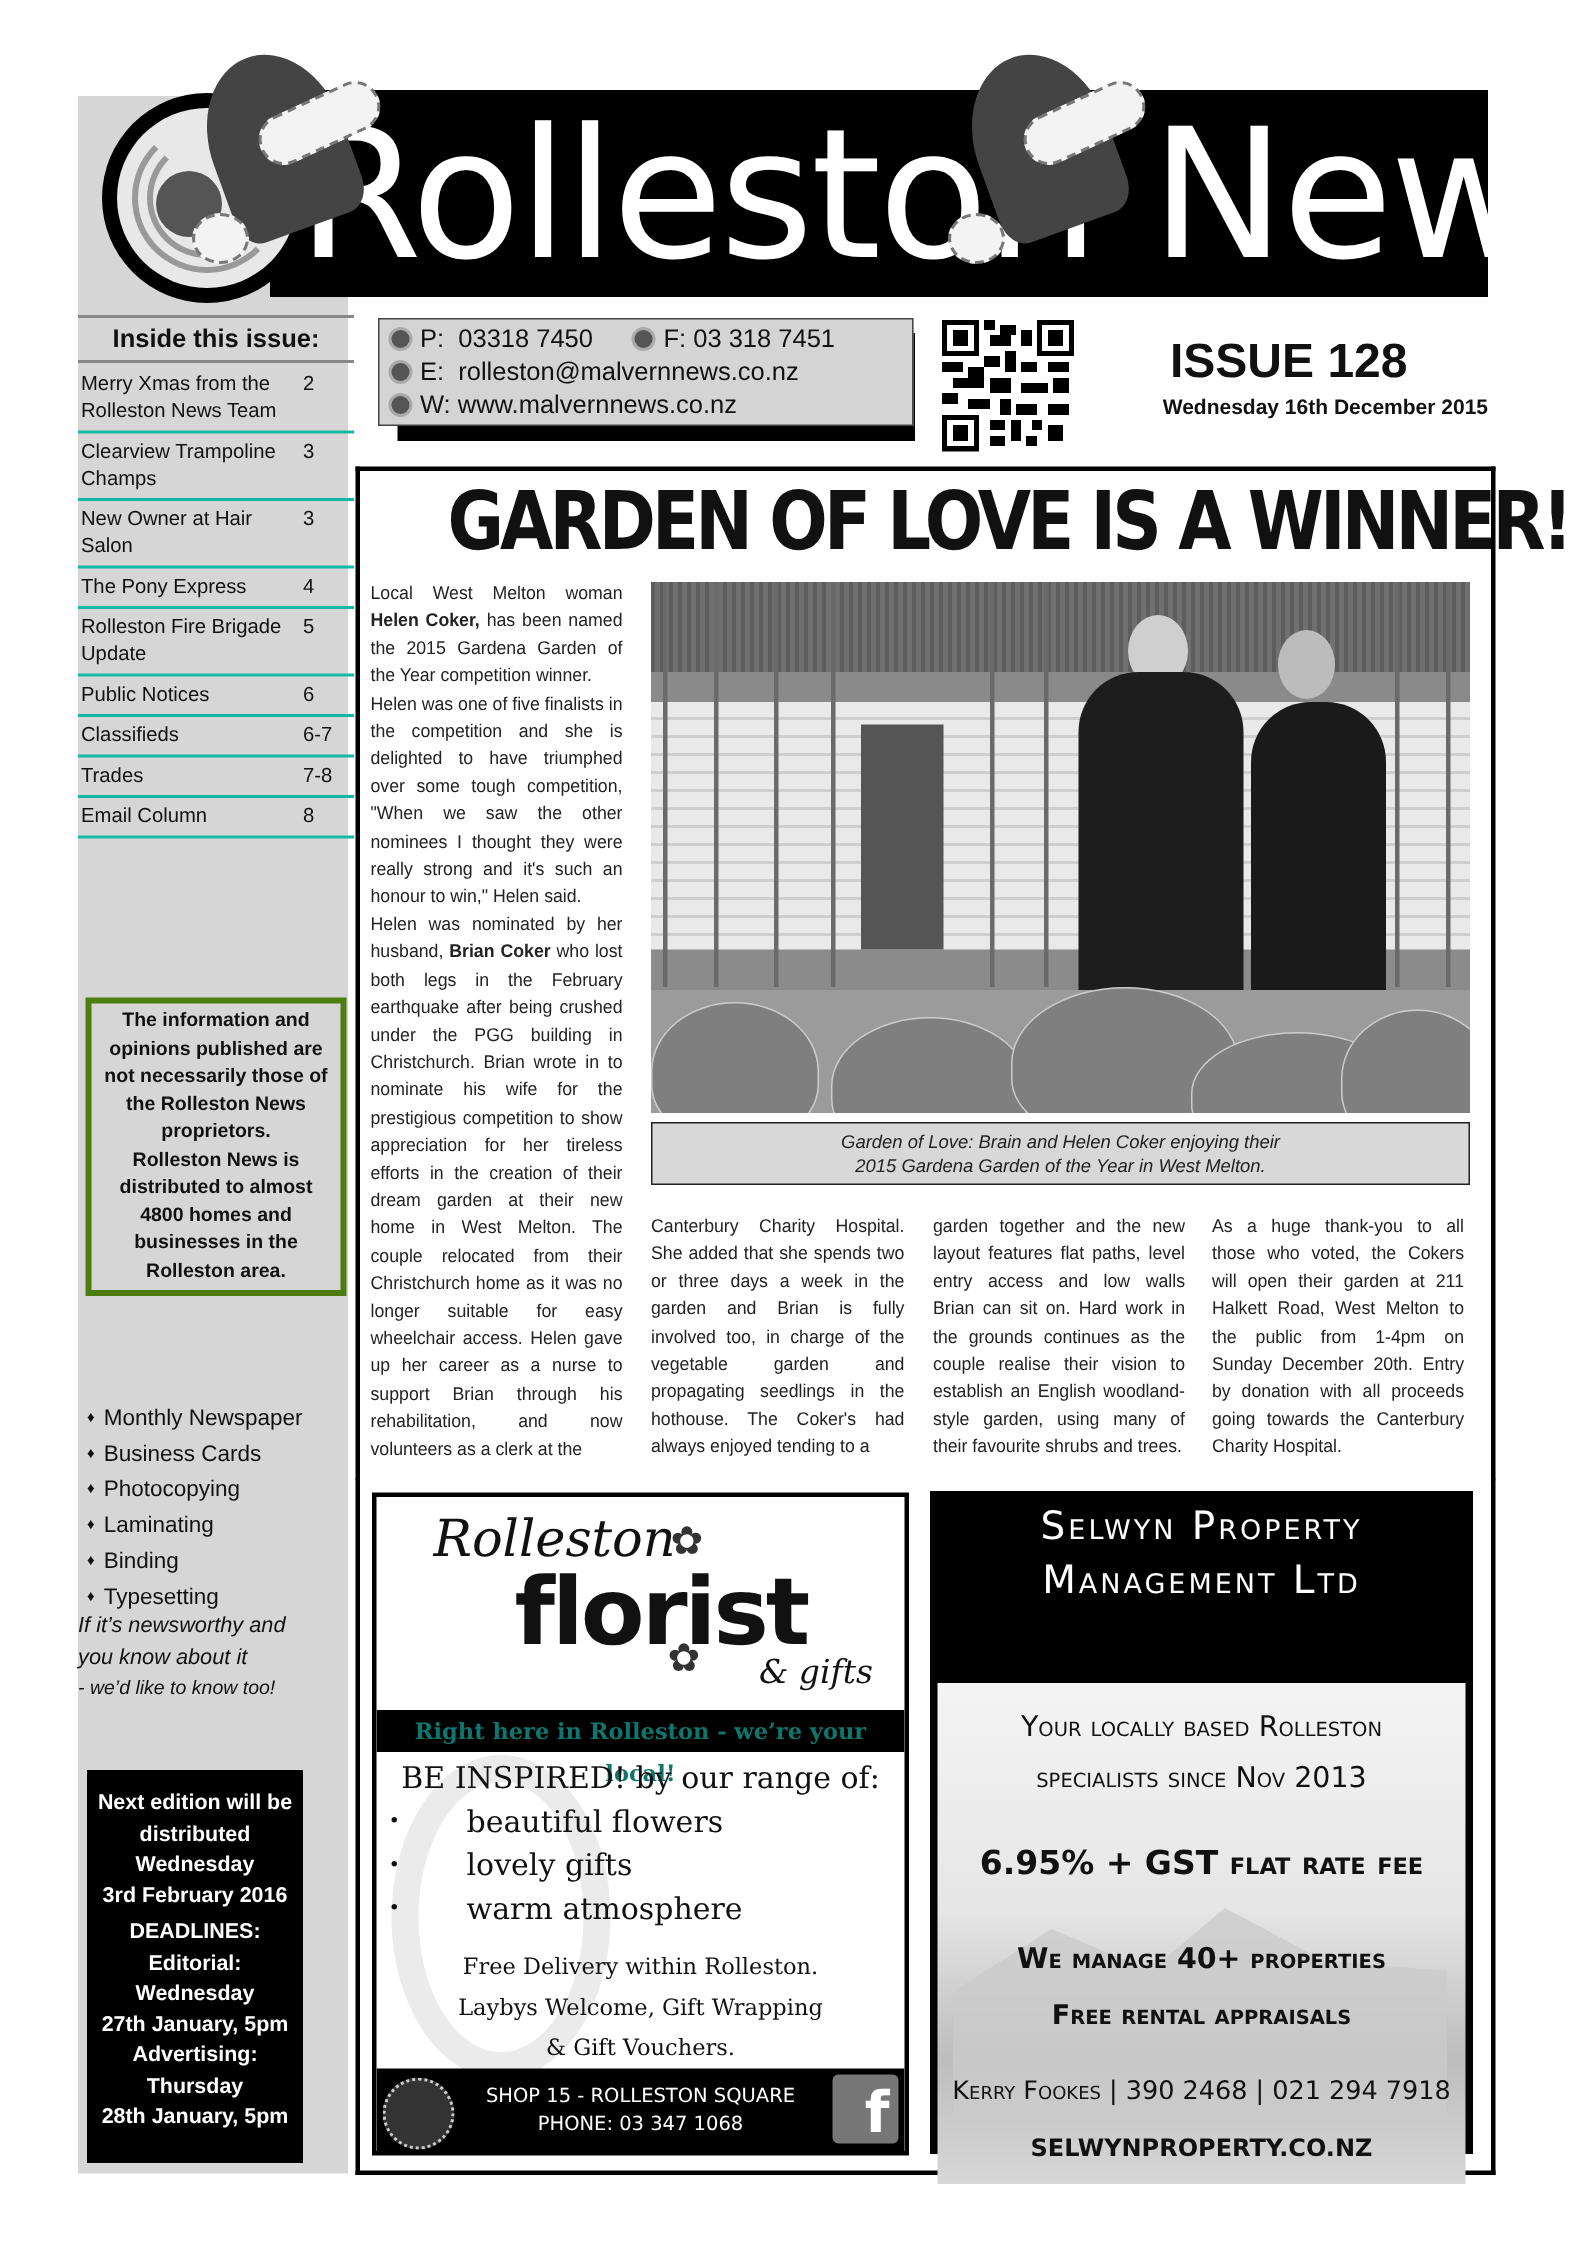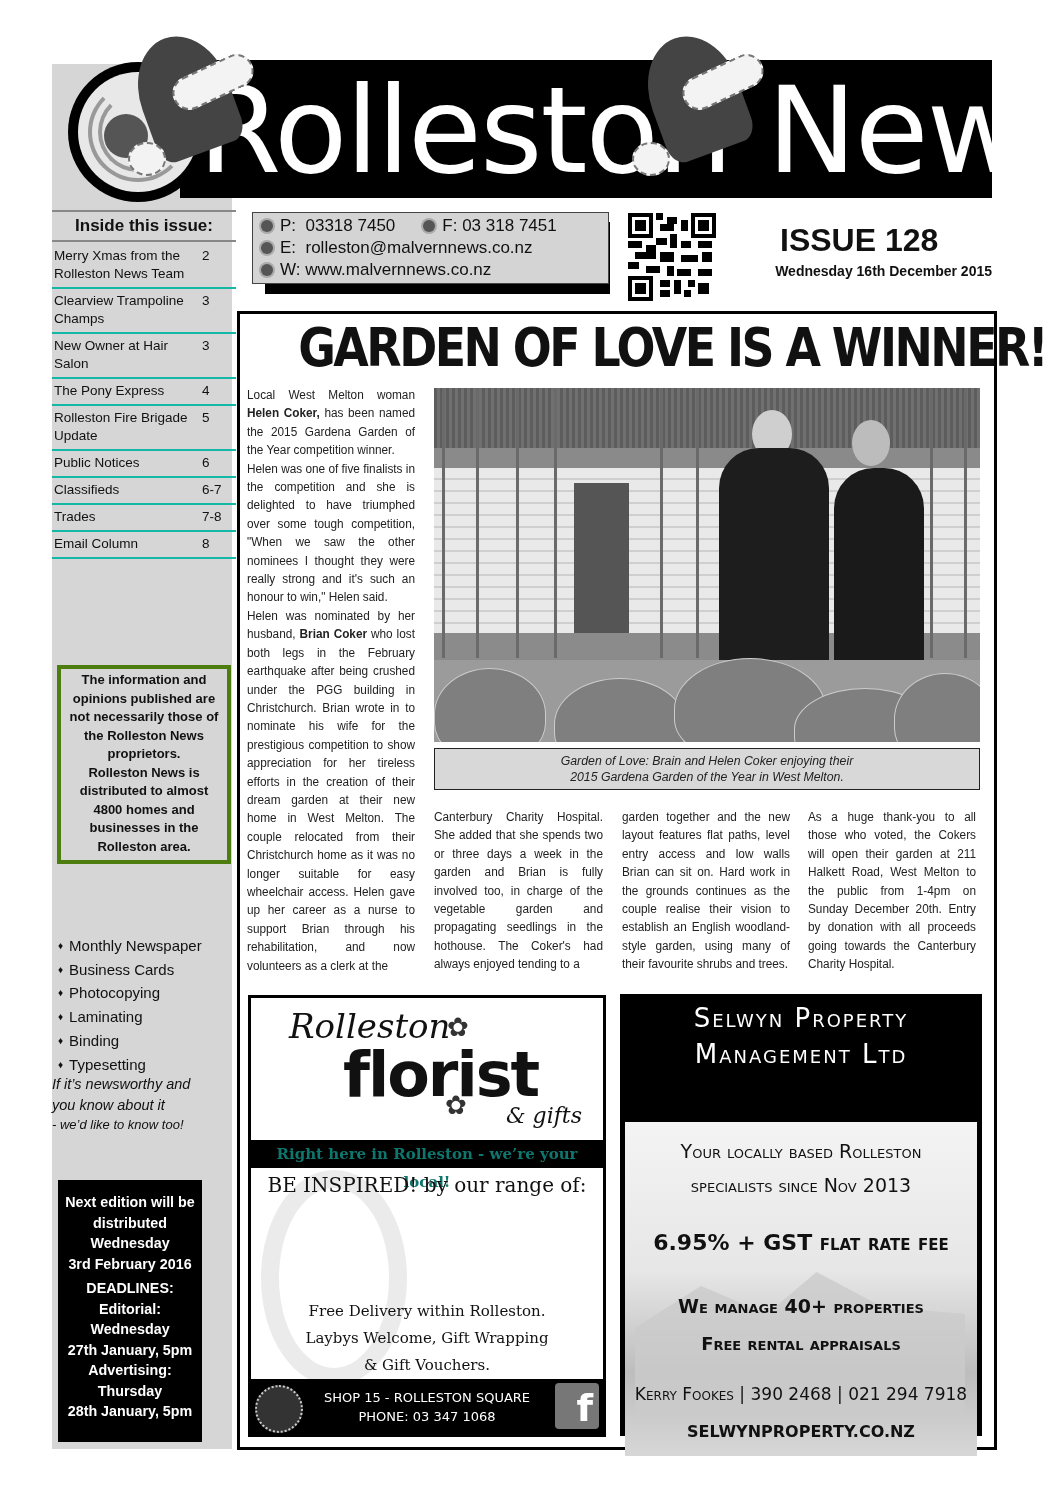--- a/index.html
+++ b/index.html
@@ -303,20 +303,25 @@
 
 <div class="abs florist">
   <div class="fl-script">Rolleston</div>
   <div class="flower" style="left:196px;top:14px;">✿</div>
   <div class="flower" style="left:194px;top:92px;">✿</div>
   <div class="fl-big">florist</div>
   <div class="fl-gifts">&amp; gifts</div>
   <div class="fl-band">Right here in Rolleston - we’re your local!</div>
   <div class="fl-ribbon"></div>
   <div class="fl-inspire">BE INSPIRED! by our range of:</div>
+  <div class="fl-list">
+    <div>beautiful flowers</div>
+    <div>lovely gifts</div>
+    <div>warm atmosphere</div>
+  </div>
   <div class="fl-free">
     <div>Free Delivery within Rolleston.</div>
     <div>Laybys Welcome, Gift Wrapping</div>
     <div>&amp; Gift Vouchers.</div>
   </div>
   <div class="fl-foot">
     <div class="fl-seal"></div>
     <div>SHOP 15 - ROLLESTON SQUARE</div>
     <div>PHONE: 03 347 1068</div>
     <div class="fl-fb">f</div>

